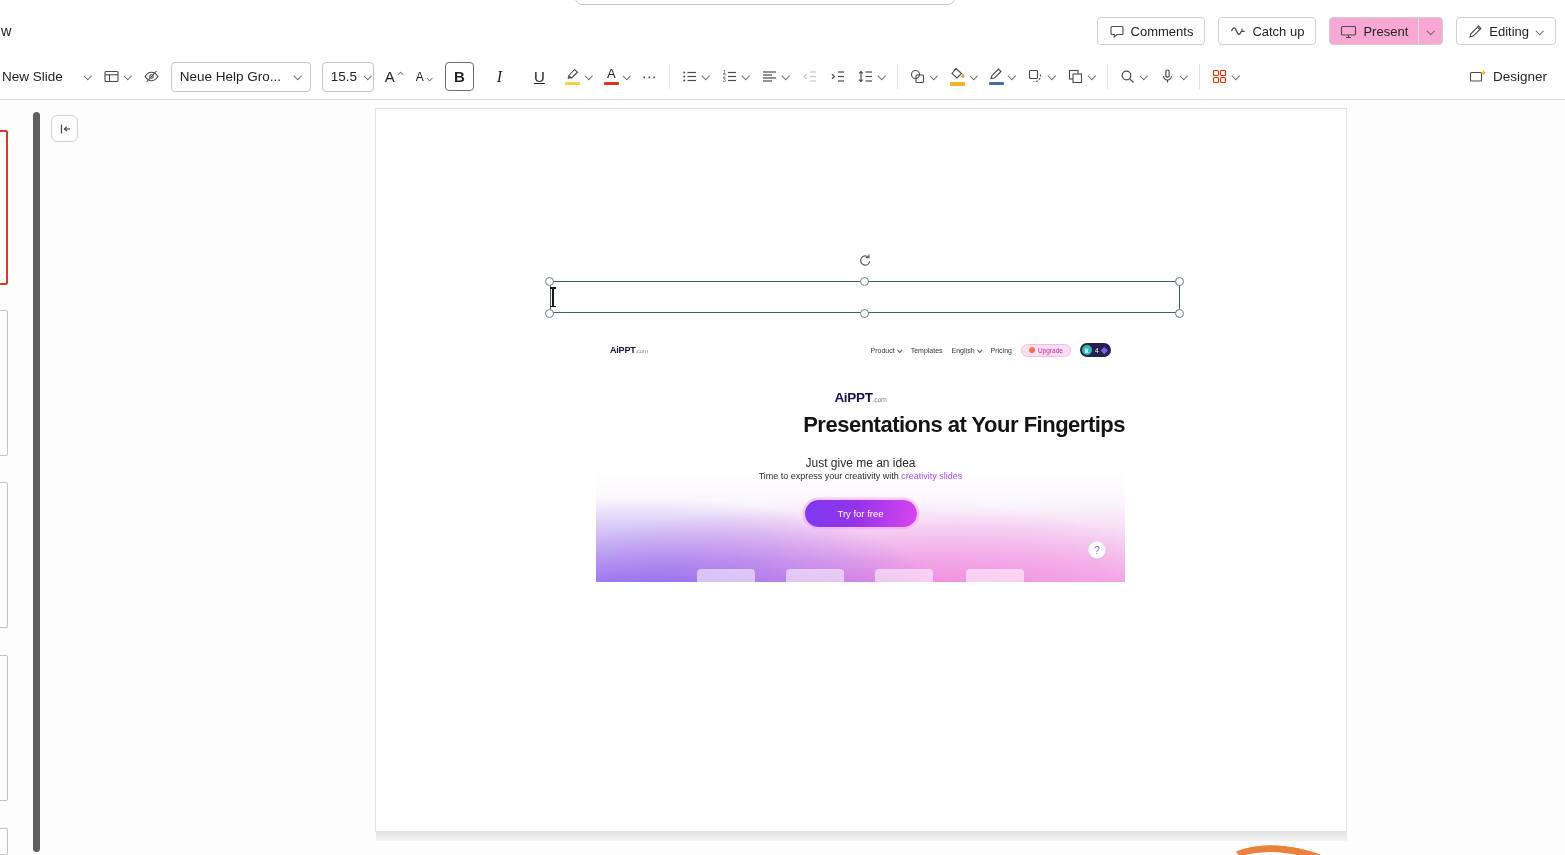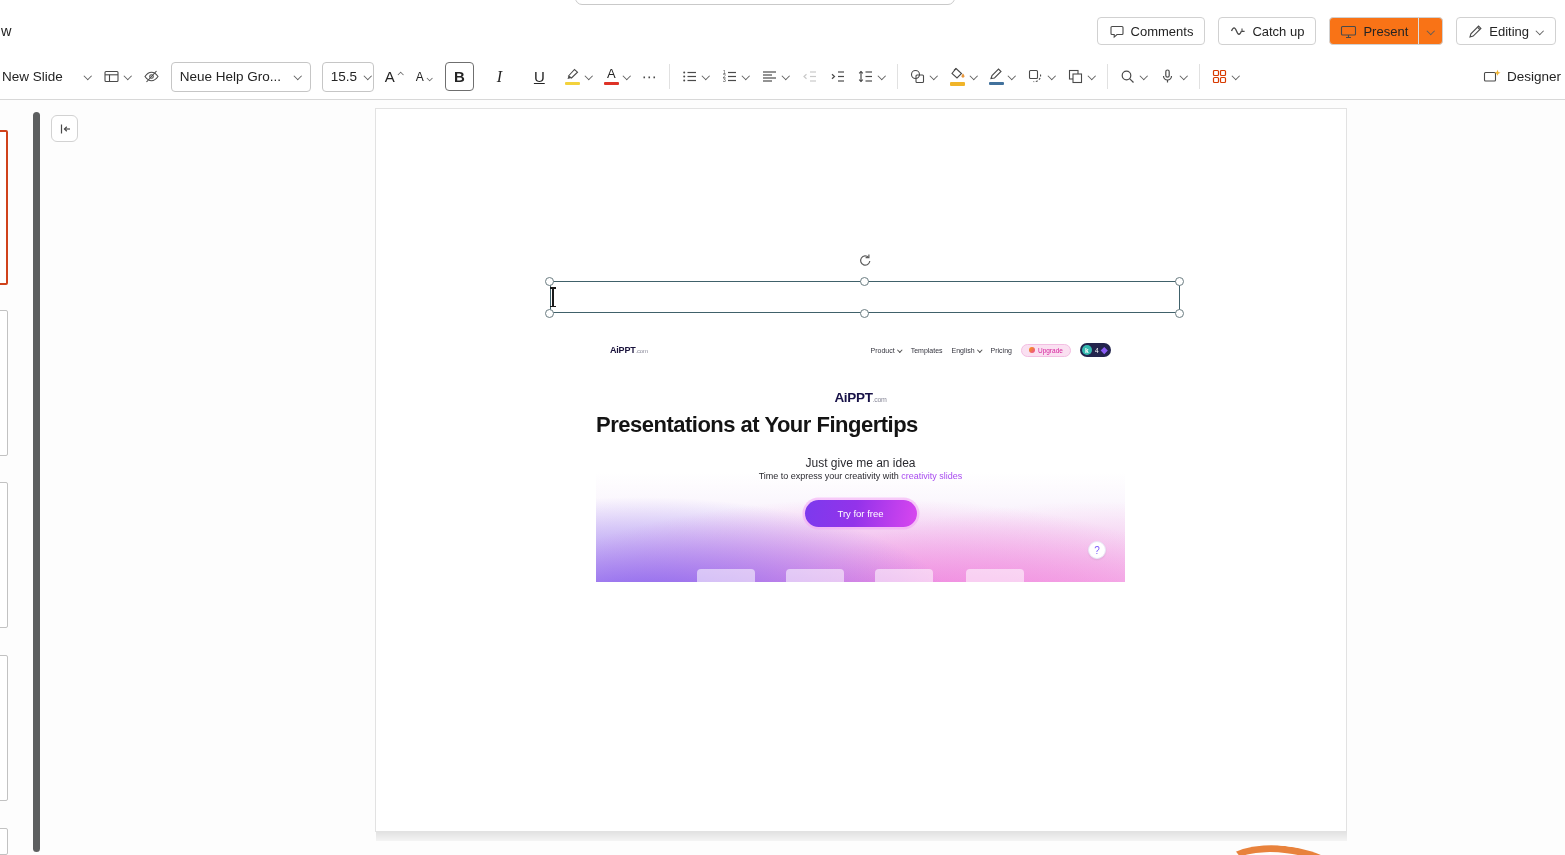--- a/index.html
+++ b/index.html
@@ -17,21 +17,21 @@
 
   
   .menubar{position:absolute;top:0;left:0;width:100%;height:54px;background:#fff}
   .top-search{position:absolute;left:575px;top:-20px;width:380px;height:25px;border:1px solid #C9C9C9;border-radius:7px;background:#fff}
   .partial-tab{position:absolute;left:1px;top:23px;font-size:14.5px;color:#242424}
   .tabs{position:absolute;left:31px;top:23px;display:flex;gap:30px;font-size:14.5px;align-items:center}
   .tab{cursor:pointer;white-space:nowrap;color:#242424}
   .tab-contextual{color:#C43E1C}
   .menu-right{position:absolute;right:9px;top:17px;display:flex;gap:13px;align-items:center}
   .mbtn{display:inline-flex;align-items:center;gap:6px;height:28px;padding:0 11px;border:1px solid #D1D1D1;border-radius:4px;background:#fff;font-size:13px;color:#242424;cursor:pointer;white-space:nowrap}
-  .split{display:inline-flex;align-items:stretch;height:28px;border:1px solid #D1D1D1;border-radius:4px;background:#f97316;overflow:hidden}
+  .split{display:inline-flex;align-items:stretch;height:28px;border:1px solid #D1D1D1;border-radius:4px;background:#f9a8d4;overflow:hidden}
   .split-main{display:flex;align-items:center;gap:6px;padding:0 10px;font-size:13px;cursor:pointer}
   .split-arrow{display:flex;align-items:center;padding:0 7px;border-left:1px solid #DDDDDD;cursor:pointer}
 
   
   .ribbon{position:absolute;top:54px;left:0;width:100%;height:46px;display:flex;align-items:center;gap:11px;padding:0 2px;border-bottom:1px solid #D8D8D8;background:#fff}
   .ri{display:flex;align-items:center;gap:3px;flex:0 0 auto;cursor:pointer}
   .ri-col{display:flex;flex-direction:column;align-items:center;gap:2px}
   .vdiv{width:1px;height:25px;background:#E1E1E1;flex:0 0 auto}
   .combo{display:flex;align-items:center;height:30px;border:1px solid #C6C6C6;border-radius:4px;background:#fff;padding:0 8px;gap:6px;font-size:13.5px;cursor:pointer;flex:0 0 auto;white-space:nowrap;overflow:hidden}
   .combo .chev{margin-left:auto}
@@ -79,21 +79,21 @@
   .ap-navspace{flex:1 1 auto}
   .ap-navitem{font-size:7px;color:#34343E;display:flex;align-items:center;gap:2px;white-space:nowrap;cursor:pointer}
   .ap-upgrade{height:13px;padding:0 7px;border-radius:7px;background:#FAE0F1;border:.5px solid #F3BEE2;color:#D6219C;font-size:6.5px;display:flex;align-items:center;gap:3px;cursor:pointer;white-space:nowrap}
   .ap-upgrade .gem{width:6px;height:6px;border-radius:50%;background:linear-gradient(135deg,#F59E0B,#EC4899)}
   .ap-account{height:14px;border-radius:7px;background:#23244D;display:flex;align-items:center;gap:3px;padding:0 5px 0 2px;cursor:pointer}
   .ap-account .kcircle{width:10px;height:10px;border-radius:50%;background:#35B9B0;color:#fff;font-size:6.5px;font-weight:bold;display:flex;align-items:center;justify-content:center}
   .ap-account .cnt{color:#fff;font-size:6.5px}
   .ap-account .diam{width:4.5px;height:4.5px;background:#8B5CF6;transform:rotate(45deg)}
   .ap-herologo{position:absolute;left:0;right:0;top:52px;text-align:center;font-size:13.5px;font-weight:bold;color:#171147;letter-spacing:-.3px}
   .ap-herologo .dotcom{font-size:7px;font-weight:normal;color:#8A8A9A}
-  .ap-title{position:absolute;left:0;right:0;top:74px;text-align:left;font-size:22px;font-weight:bold;color:#141414;letter-spacing:-.5px}
+  .ap-title{position:absolute;left:0;right:0;top:74px;text-align:right;font-size:22px;font-weight:bold;color:#141414;letter-spacing:-.5px}
   .ap-line1{position:absolute;left:0;right:0;top:118px;text-align:center;font-size:12px;color:#2B2B30}
   .ap-line2{position:absolute;left:0;right:0;top:133px;text-align:center;font-size:9px;color:#2B2B30}
   .ap-line2 .hl{color:#A84BEF}
   .ap-cta{position:absolute;left:50%;top:162px;transform:translateX(-50%);width:112px;height:27px;border-radius:14px;background:linear-gradient(100deg,#7C3AED 0%,#9333EA 45%,#D946EF 100%);box-shadow:0 0 0 2.5px rgba(244,164,246,.55);color:#fff;font-size:9.5px;display:flex;align-items:center;justify-content:center;cursor:pointer}
   .ap-card{position:absolute;top:231px;width:58px;height:30px;border-radius:4px;background:rgba(255,255,255,.55)}
   .ap-help{position:absolute;left:492px;top:203px;width:18px;height:18px;border-radius:50%;background:#fff;border:1px solid #E9E6F5;box-shadow:0 1px 2px rgba(0,0,0,.08);color:#7C5CFC;font-size:10px;display:flex;align-items:center;justify-content:center;cursor:pointer}
 
   .swoosh{position:absolute;left:1222px;top:846px;width:124px;height:56px;border:7px solid transparent;border-top-color:#E8823C;border-radius:50%;transform:rotate(7deg)}
 </style>
 </head>
@@ -430,21 +430,21 @@
               <rect x="2.5" y="9.5" width="5" height="5" rx="1"></rect>
               <rect x="9.5" y="9.5" width="5" height="5" rx="1"></rect>
             </g>
           </svg>
         </span>
       <span class="chev"></span>
     </div>
 
     <div class="rspacer"></div>
 
-    <div class="ri" style="gap:6px;margin-right:2px">
+    <div class="ri" style="gap:6px;margin-right:16px">
       <span>
           <svg width="18" height="17" viewBox="0 0 18 17">
             <rect x="1.5" y="4.5" width="11" height="8.5" rx="1" fill="none" stroke="#4a4a4a" stroke-width="1.1"></rect>
             <path d="M14.5 1.8l.9 2.1 2.1.9-2.1.9-.9 2.1-.9-2.1-2.1-.9 2.1-.9z" fill="#F2B632"></path>
           </svg>
         </span>
       <span class="rlabel">Designer</span>
     </div>
   </div>
 

